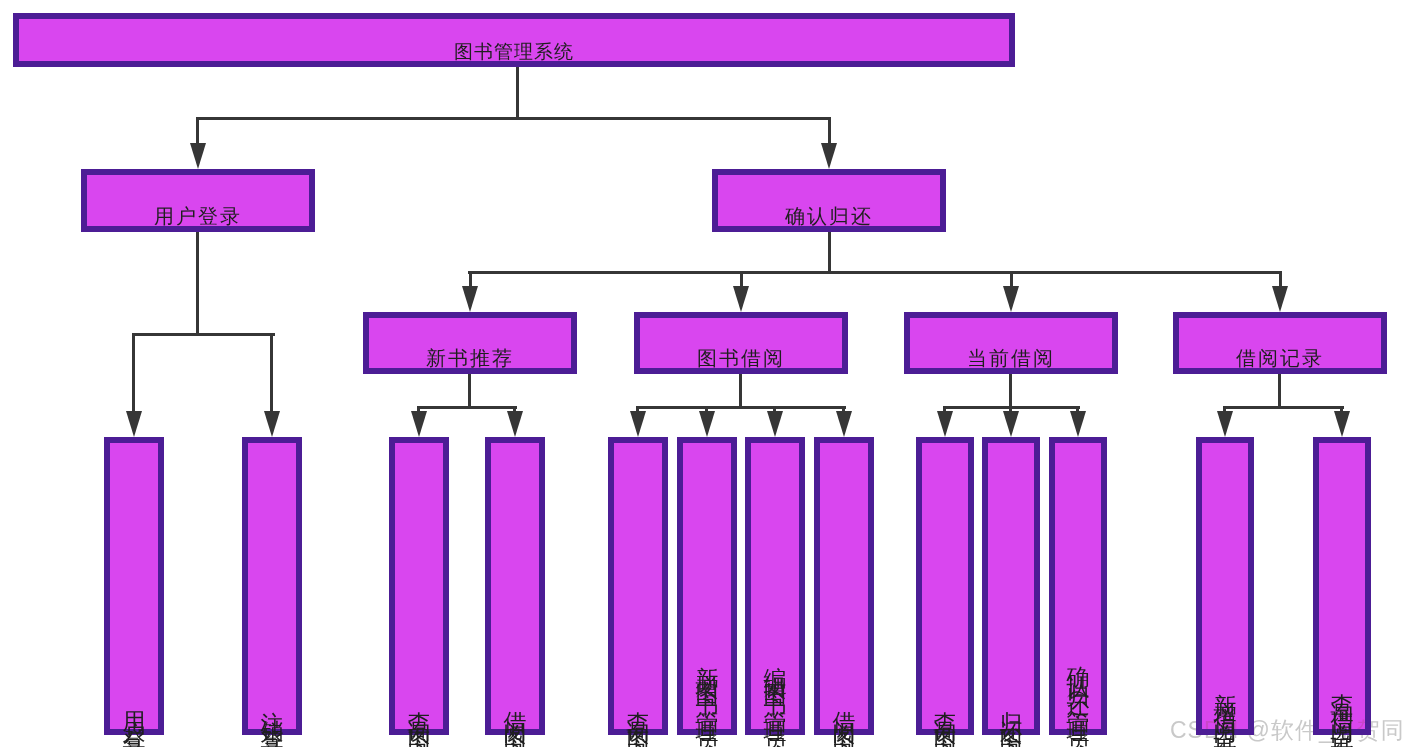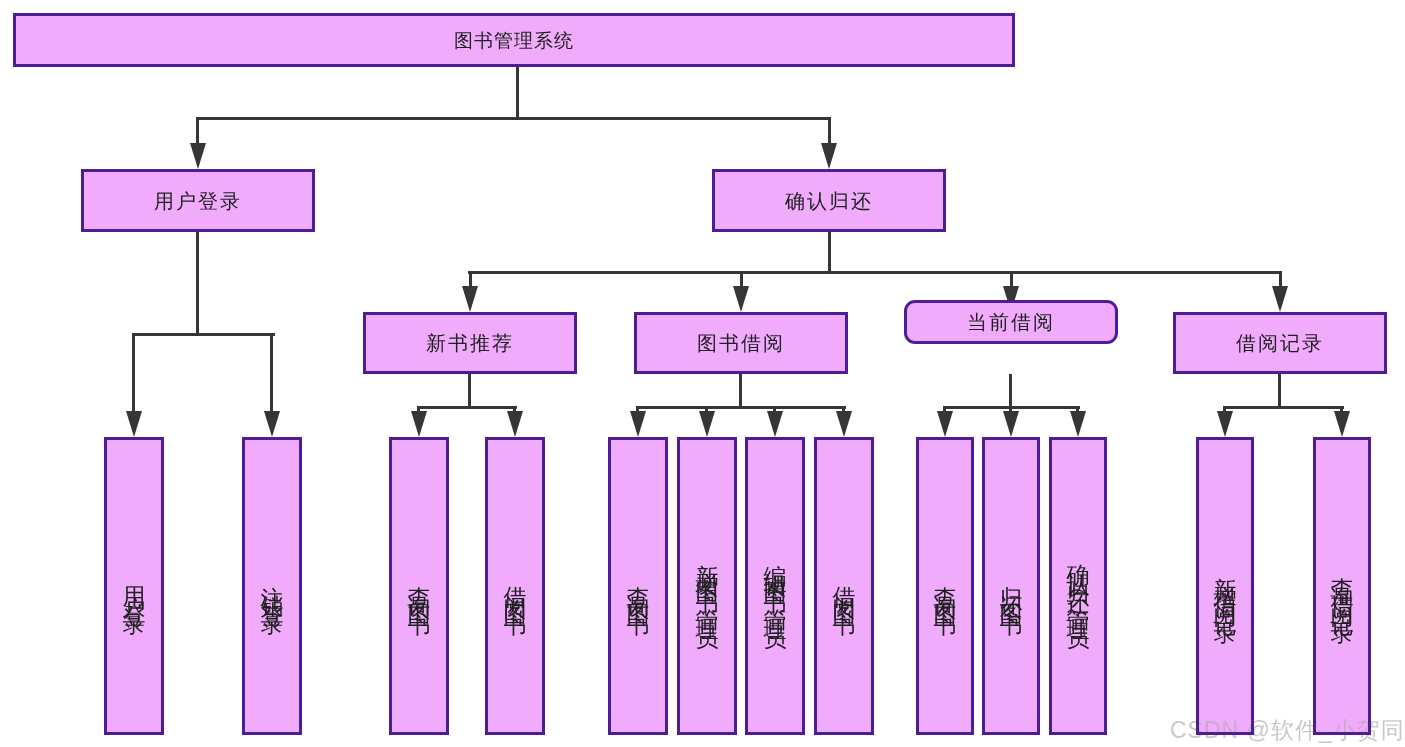--- a/index.html
+++ b/index.html
@@ -1,22 +1,22 @@
 <!DOCTYPE html>
 <html><head>
 <meta charset="utf-8">
 <style>
   html,body { margin:0; padding:0; background:#ffffff; }
   #canvas {
     position:relative; width:1405px; height:747px; background:#ffffff;
     font-family:"Liberation Sans","DejaVu Sans",sans-serif; overflow:hidden;
   }
   .box {
-    position:absolute; box-sizing:border-box; border:3px solid #4c1d95;
-    background:#f0abfc; display:flex; align-items:center; justify-content:center;
+    position:absolute; box-sizing:border-box; border:6px solid #4c1d95;
+    background:#d946ef; display:flex; align-items:flex-end; justify-content:center;
     color:#1f1f1f;
   }
   .hlabel { font-size:20px; letter-spacing:2px; line-height:1; }
   .rootlabel { font-size:19px; letter-spacing:1px; line-height:1; }
   .vtext {
     writing-mode:vertical-rl; text-orientation:mixed;
     font-size:23px; letter-spacing:9px; line-height:1; color:#1f1f1f;
   }
   .vline { position:absolute; width:3px; background:#363636; }
   .hline { position:absolute; height:3px; background:#363636; }
@@ -63,21 +63,21 @@
   <div class="arrow" style="left:1003px; top:286px;"></div>
   <div class="vline" style="left:1279px; top:271px; height:18px;"></div>
   <div class="arrow" style="left:1272px; top:286px;"></div>
 
   <div class="box" style="left:634px; top:312px; width:214px; height:62px;">
     <span class="hlabel">图书借阅</span>
   </div>
   <div class="box" style="left:363px; top:312px; width:214px; height:62px;">
     <span class="hlabel">新书推荐</span>
   </div>
-  <div class="box" style="left:904px; top:300px; width:214px; height:44px;border-radius:11px;">
+  <div class="box" style="left:904px; top:312px; width:214px; height:62px;">
     <span class="hlabel">当前借阅</span>
   </div>
   <div class="box" style="left:1173px; top:312px; width:214px; height:62px;">
     <span class="hlabel">借阅记录</span>
   </div>
 
   <div class="vline" style="left:196px; top:232px; height:104px;"></div>
   <div class="hline" style="left:132px; top:333px; width:143px;"></div>
   <div class="vline" style="left:132px; top:333px; height:80px;"></div>
   <div class="arrow" style="left:126px; top:411px;"></div>

